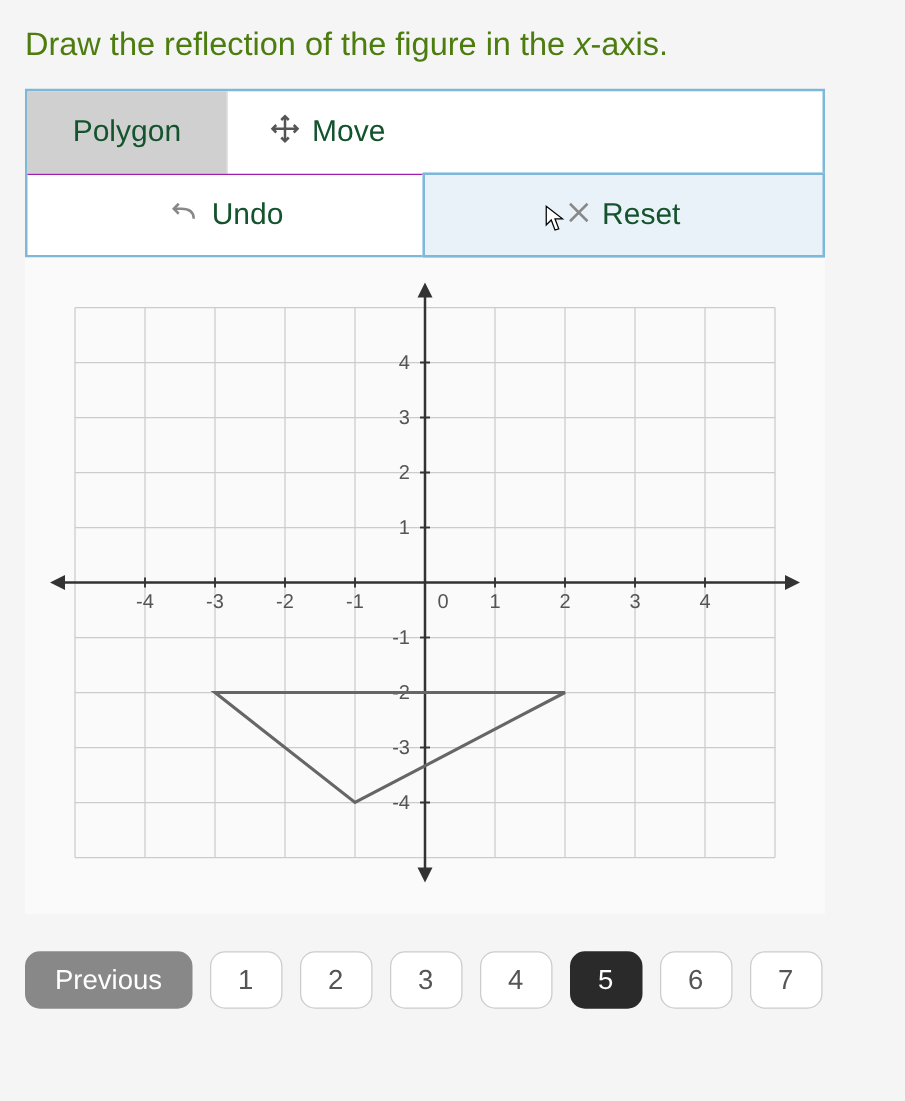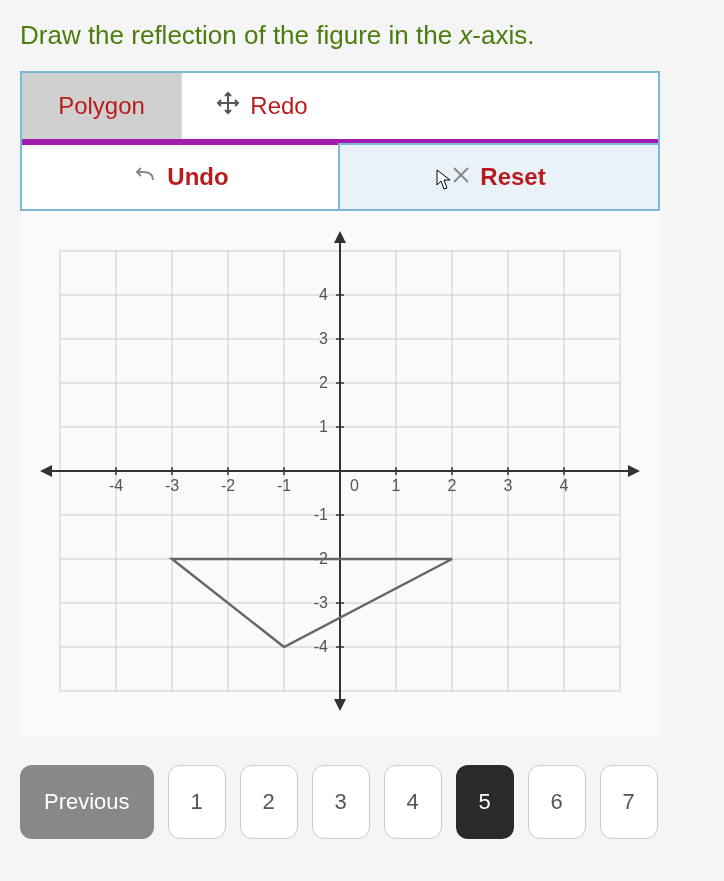--- a/index.html
+++ b/index.html
@@ -24,59 +24,58 @@
     }
     .toolbar-row {
       display: flex;
     }
     .tool-btn {
       display: flex;
       align-items: center;
       justify-content: center;
       gap: 10px;
       font-size: 24px;
-      color: #b91c1c;
+      color: #14532d;
       padding: 18px 22px;
       cursor: pointer;
       min-width: 160px;
     }
     .tool-btn.active {
       background: #d0d0d0;
     }
     .tool-btn.hover {
       background: #e8f2f8;
       border: 2px solid #7db8d8;
       margin: -2px;
     }
     .toolbar-row.top .tool-btn:first-child {
       border-right: 1px solid #ddd;
     }
     .toolbar-row.bottom {
-      border-top: 6px solid #a21caf;
-      font-weight: bold;
+      border-top: 1px solid #a21caf;
     }
     .toolbar-row.bottom .tool-btn {
       flex: 1;
     }
     .icon { color: #666; font-size: 22px; }
     .chart-area {
       margin-top: 0;
       background: #fafafa;
       width: 640px;
       padding: 0;
     }
     .pagination {
       display: flex;
       gap: 14px;
       align-items: center;
       margin-top: 30px;
     }
     .page-btn {
       width: 58px;
-      height: 74px;
+      height: 46px;
       border-radius: 12px;
       border: 1px solid #ccc;
       background: #fff;
       display: flex;
       align-items: center;
       justify-content: center;
       font-size: 22px;
       color: #555;
       cursor: pointer;
     }
@@ -119,21 +118,21 @@
       <span class="icon">
         <svg width="24" height="24" viewBox="0 0 24 24" fill="none" stroke="#555" stroke-width="2">
           <line x1="12" y1="2" x2="12" y2="22"></line>
             <line x1="2" y1="12" x2="22" y2="12"></line>
           <polyline points="9,5 12,2 15,5"></polyline>
             <polyline points="9,19 12,22 15,19"></polyline>
           <polyline points="5,9 2,12 5,15"></polyline>
             <polyline points="19,9 22,12 19,15"></polyline>
         </svg>
       </span>
-      <span>Redo</span>
+      <span>Move</span>
     </div>
   </div>
   <div class="toolbar-row bottom">
     <div class="tool-btn">
       <span class="icon">
         <svg width="24" height="18" viewBox="0 0 24 18" fill="none" stroke="#888" stroke-width="2">
           <path d="M20 14 Q 20 6 10 6 L 4 6"></path>
             <polyline points="8,2 4,6 8,10"></polyline>
         </svg>
       </span>

